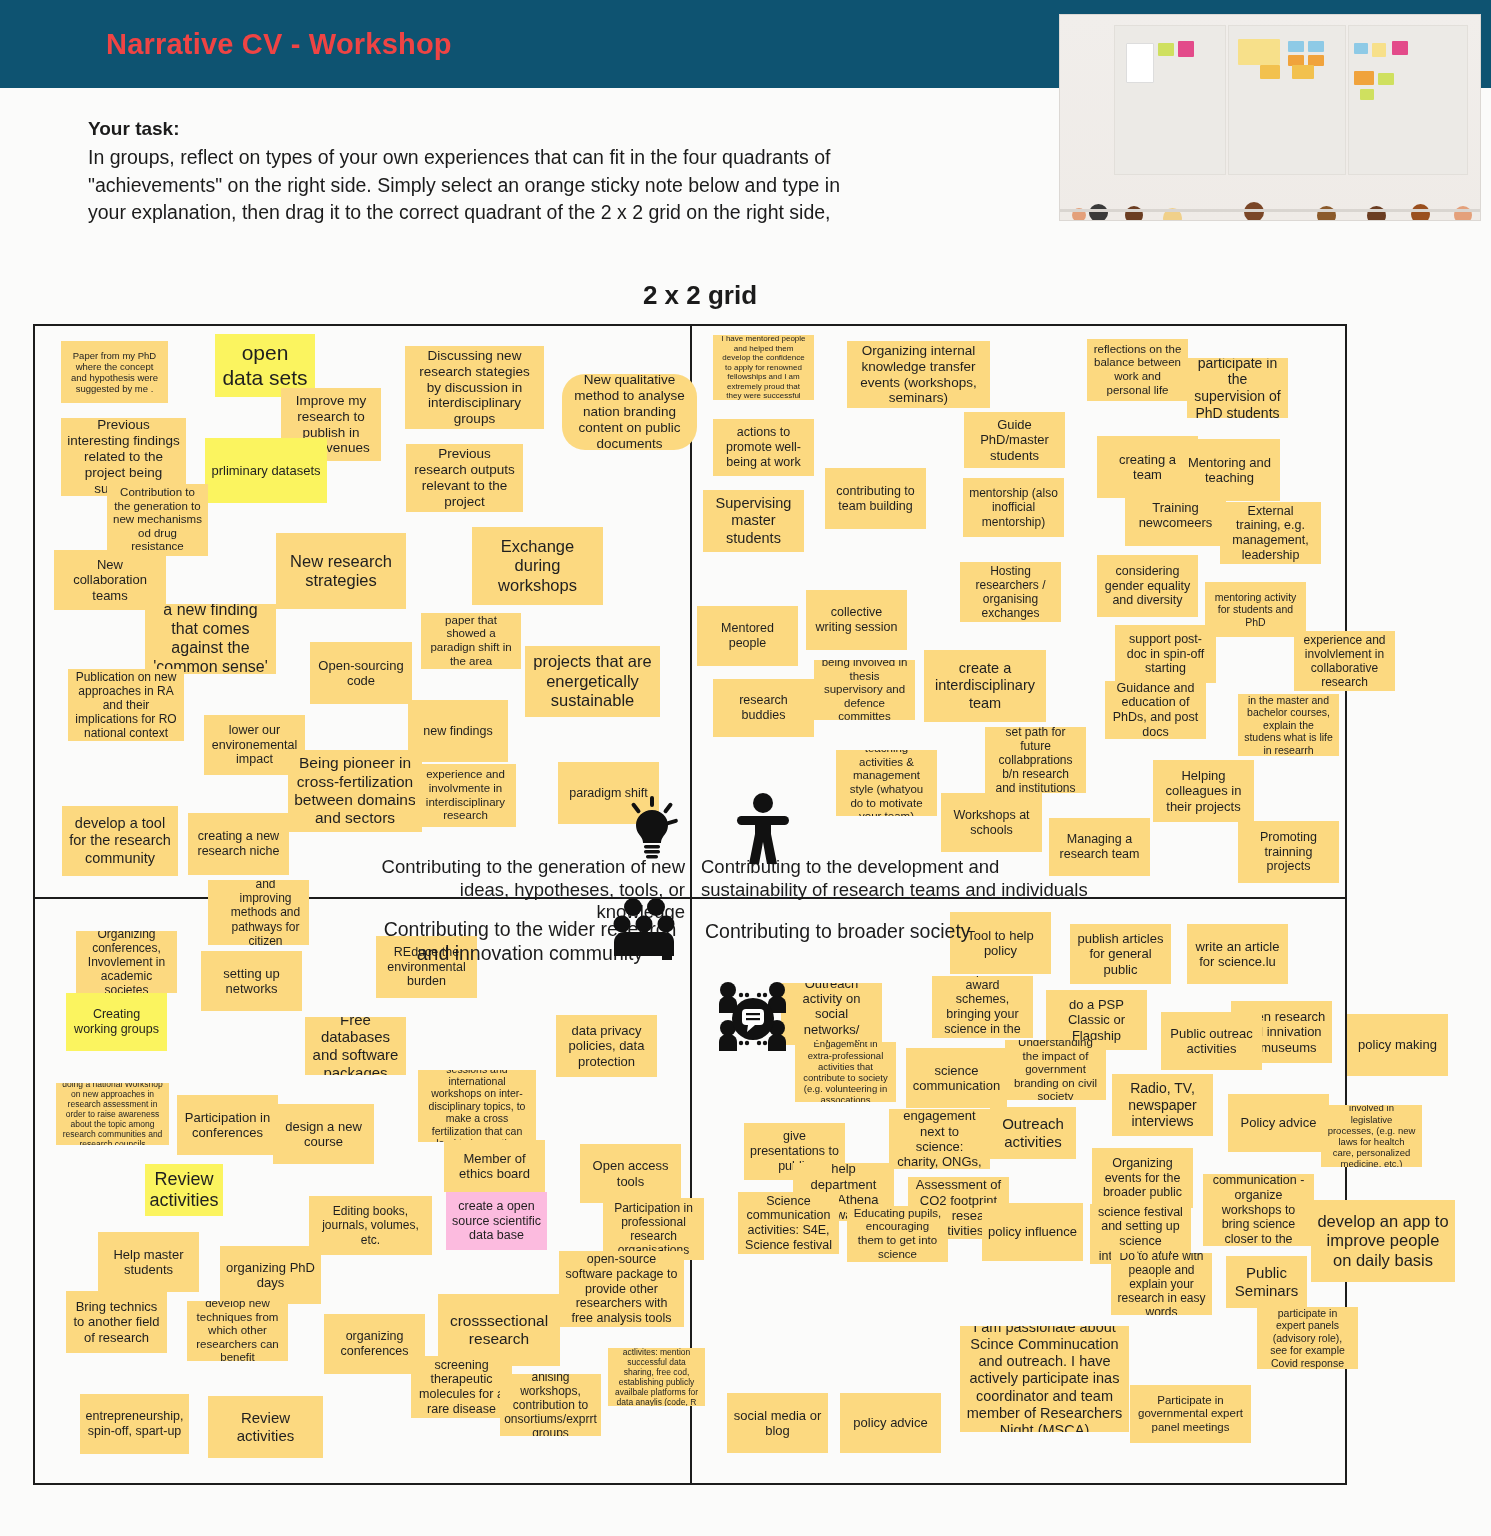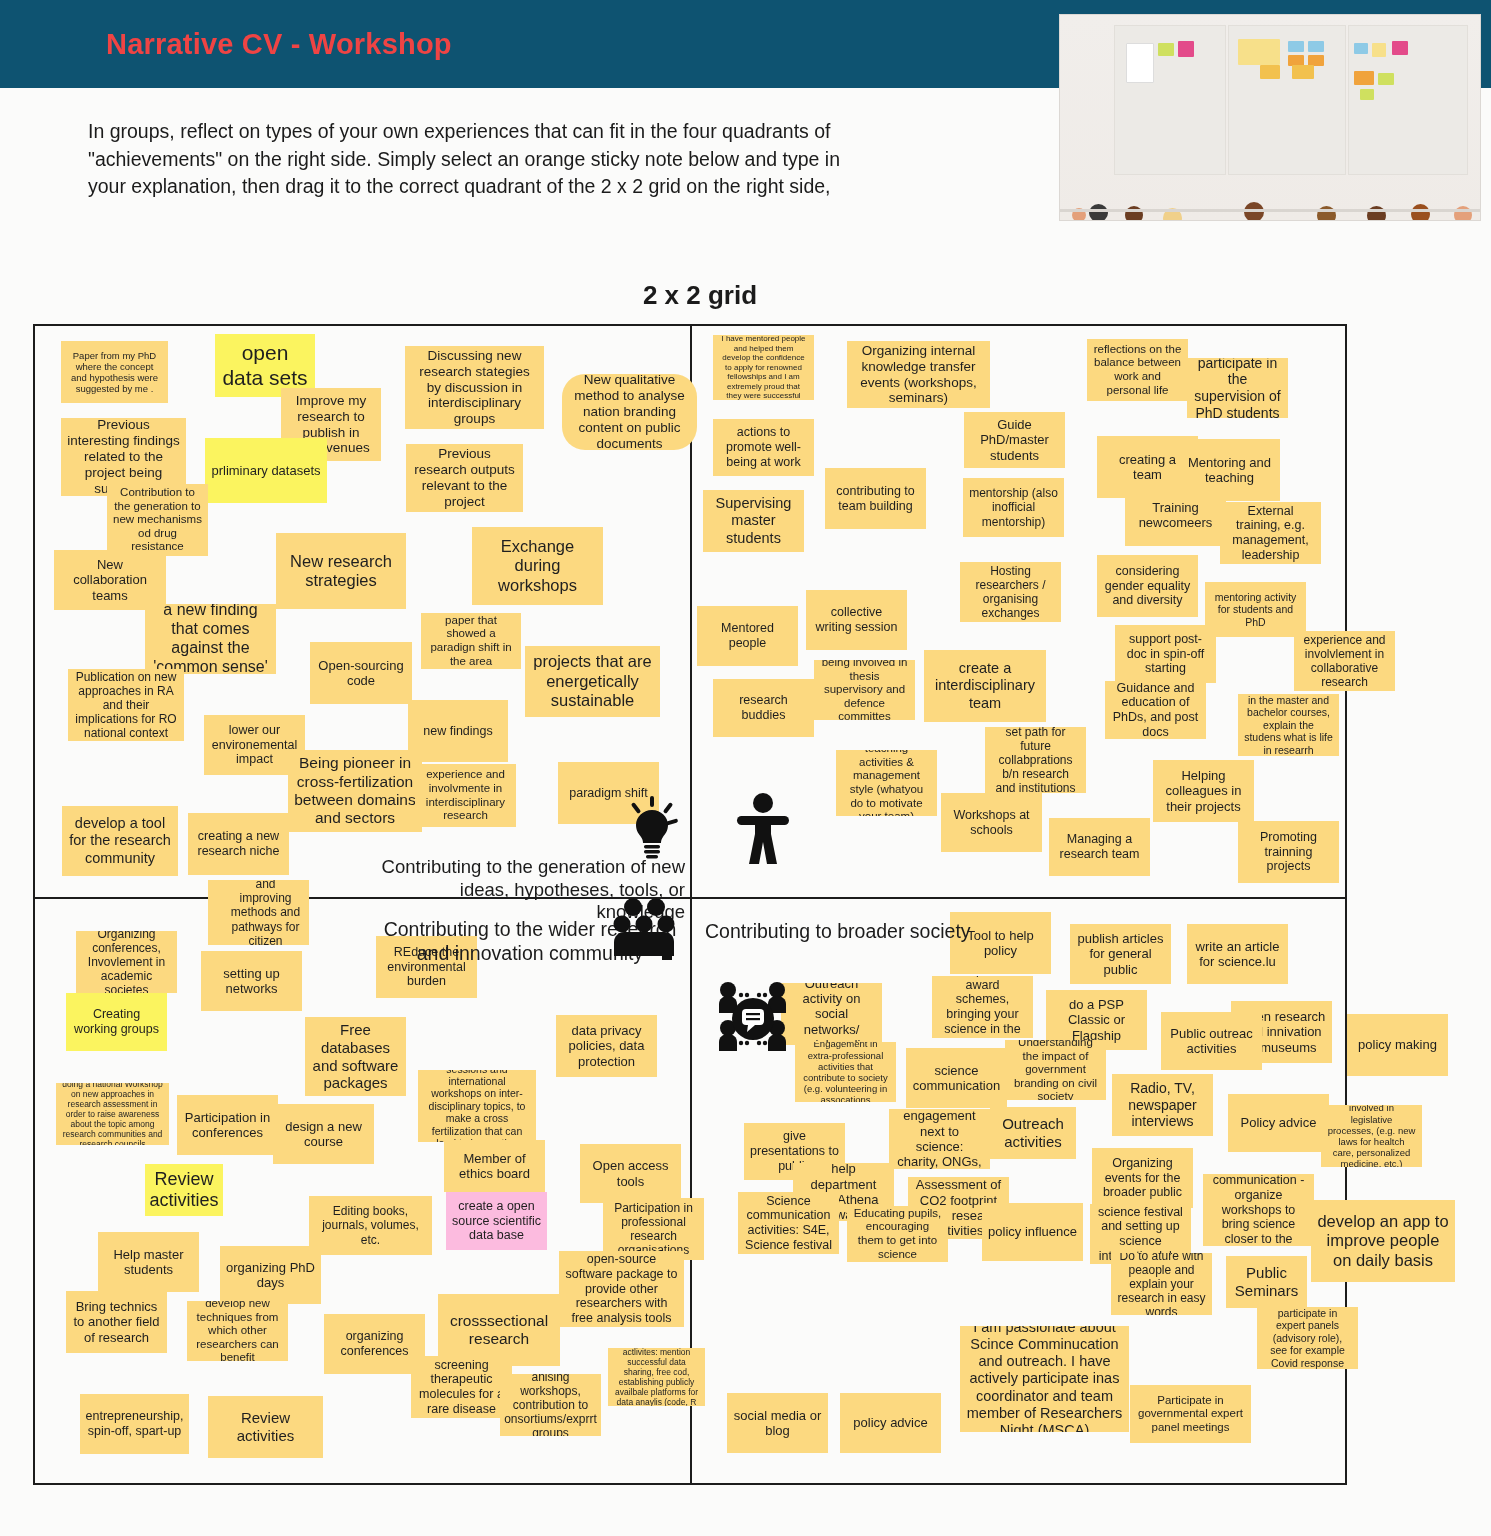--- a/index.html
+++ b/index.html
@@ -127,20 +127,21 @@
   <div class="person" style="left:344px;">
       <div class="head" style="left:7px;top:-4px;width:19px;height:20px;background:#9a4f1e;"></div>
     </div>
   <div class="person" style="left:388px;">
       <div class="head" style="left:6px;top:-2px;width:18px;height:18px;background:#e4a07a;"></div>
     </div>
   <div class="floor"></div>
 </div>
 
 <div id="task-block">
+  <p id="task-label">Your task:</p>
   <p id="task-text">In groups, reflect on types of your own experiences that can fit in the four quadrants of "achievements" on the right side. Simply select an orange sticky note below and type in your explanation, then drag it to the correct quadrant of the 2 x 2 grid on the right side,</p>
 </div>
 
 <div id="grid-title">2 x 2 grid</div>
 
 <div id="board">
   <div class="vline"></div>
   <div class="hline"></div>
 
   <div id="notes-layer">
@@ -197,21 +198,21 @@
       <div class="note" style="left: 950px; top: 401px; width: 101px; height: 66px; font-size: 12px;">set path for future collabprations b/n research and institutions</div>
       <div class="note" style="left: 801px; top: 424px; width: 101px; height: 66px; font-size: 11.5px;">teaching activities &amp; management style (whatyou do to motivate your team)</div>
       <div class="note" style="left: 1118px; top: 434px; width: 101px; height: 62px; font-size: 13px;">Helping colleagues in their projects</div>
       <div class="note" style="left: 906px; top: 467px; width: 101px; height: 59px; font-size: 12.5px;">Workshops at schools</div>
       <div class="note" style="left: 1014px; top: 492px; width: 101px; height: 58px; font-size: 12.5px;">Managing a research team</div>
       <div class="note" style="left: 1203px; top: 495px; width: 101px; height: 62px; font-size: 12.5px;">Promoting trainning projects</div>
       <div class="note" style="left: 41px; top: 605px; width: 101px; height: 62px; font-size: 12px;">Organizing conferences, Invovlement in academic societes</div>
       <div class="note" style="left: 166px; top: 625px; width: 101px; height: 60px; font-size: 13px;">setting up networks</div>
       <div class="note" style="left: 341px; top: 610px; width: 101px; height: 62px; font-size: 12.5px;">REduce  the environmental burden</div>
       <div class="note yellow" style="left: 31px; top: 667px; width: 101px; height: 58px; font-size: 12.5px;">Creating working groups</div>
-      <div class="note" style="left: 270px; top: 691px; width: 101px; height: 79px; font-size: 15px;">Free databases and software packages</div>
+      <div class="note" style="left: 270px; top: 691px; width: 101px; height: 58px; font-size: 15px;">Free databases and software packages</div>
       <div class="note" style="left: 521px; top: 689px; width: 101px; height: 62px; font-size: 13px;">data privacy policies, data protection</div>
       <div class="note" style="left: 21px; top: 757px; width: 113px; height: 62px; font-size: 8.5px;">doing a national Workshop on new approaches in research assessment in order to raise awareness about the topic among research communities and research councils</div>
       <div class="note" style="left: 383px; top: 744px; width: 118px; height: 72px; font-size: 10.5px;">Organise conference sessions and international workshops on inter-disciplinary topics, to make a cross fertilization that can lead to innovative outcomes</div>
       <div class="note" style="left: 142px; top: 769px; width: 101px; height: 60px; font-size: 13px;">Participation in conferences</div>
       <div class="note" style="left: 238px; top: 778px; width: 101px; height: 60px; font-size: 13px;">design a new course</div>
       <div class="note" style="left: 409px; top: 814px; width: 101px; height: 52px; font-size: 13px;">Member of ethics board</div>
       <div class="note" style="left: 545px; top: 818px; width: 101px; height: 59px; font-size: 13px;">Open access tools</div>
       <div class="note yellow" style="left: 110px; top: 838px; width: 78px; height: 52px; font-size: 18px;">Review activities</div>
       <div class="note pink" style="left: 411px; top: 866px; width: 101px; height: 58px; font-size: 12.5px;">create a open source scientific data base</div>
       <div class="note" style="left: 274px; top: 870px; width: 123px; height: 59px; font-size: 12px;">Editing books, journals, volumes, etc.</div>
@@ -319,19 +320,22 @@
       <circle cx="24" cy="62" r="2.2" fill="#111"></circle>
         <circle cx="30" cy="62" r="2.2" fill="#111"></circle>
       <circle cx="42" cy="62" r="2.2" fill="#111"></circle>
         <circle cx="48" cy="62" r="2.2" fill="#111"></circle>
     </svg>
   </div>
 
   <div class="quad-label" style="left:338px;top:530px;width:312px;text-align:right;">
     <span>Contributing to the generation of new ideas, hypotheses, tools, or knowledge</span>
   </div>
+  <div class="quad-label" style="left:666px;top:530px;width:400px;text-align:left;">
+    <span>Contributing to the development and sustainability of research teams and individuals</span>
+  </div>
   <div class="quad-label" style="left:340px;top:592px;width:310px;text-align:center;font-size:19.5px;">
     <span>Contributing to the wider research and innovation community</span>
   </div>
   <div class="quad-label" style="left:670px;top:594px;width:330px;text-align:left;font-size:19.5px;">
     <span>Contributing to broader society</span>
   </div>
 </div>
 
 </body></html>

